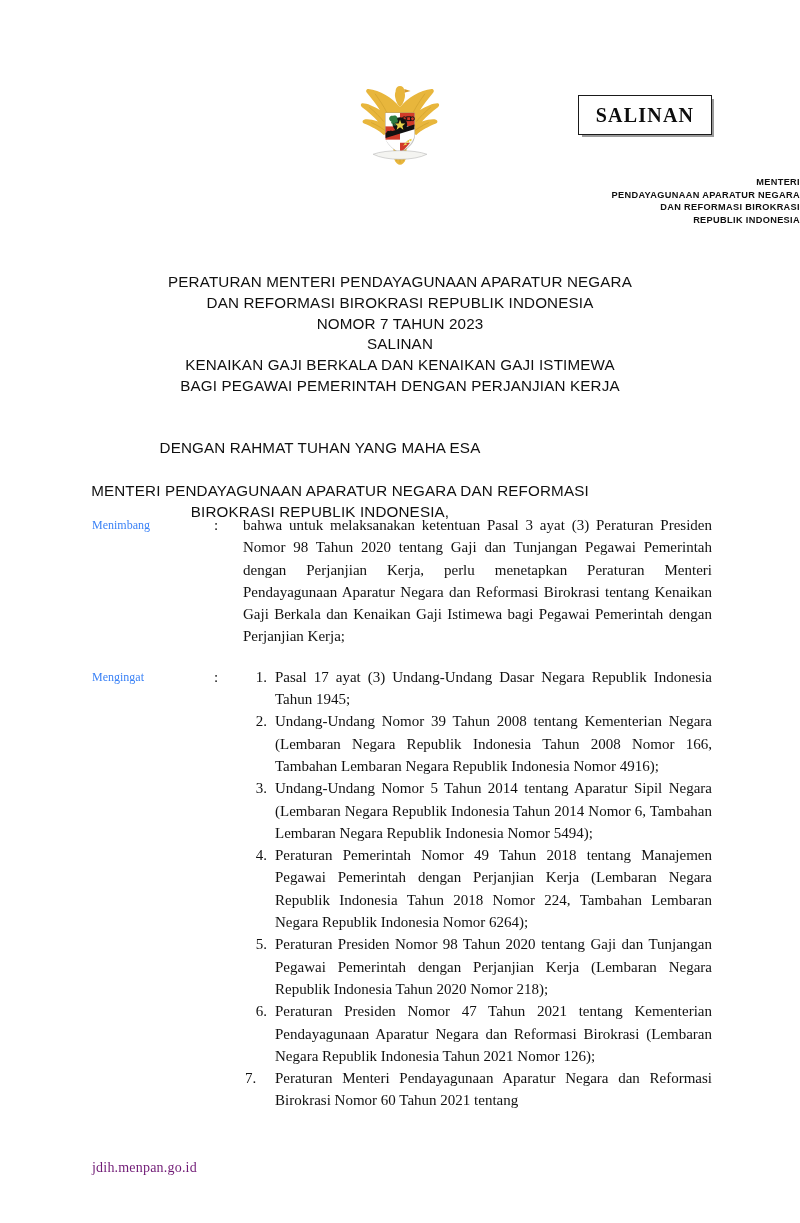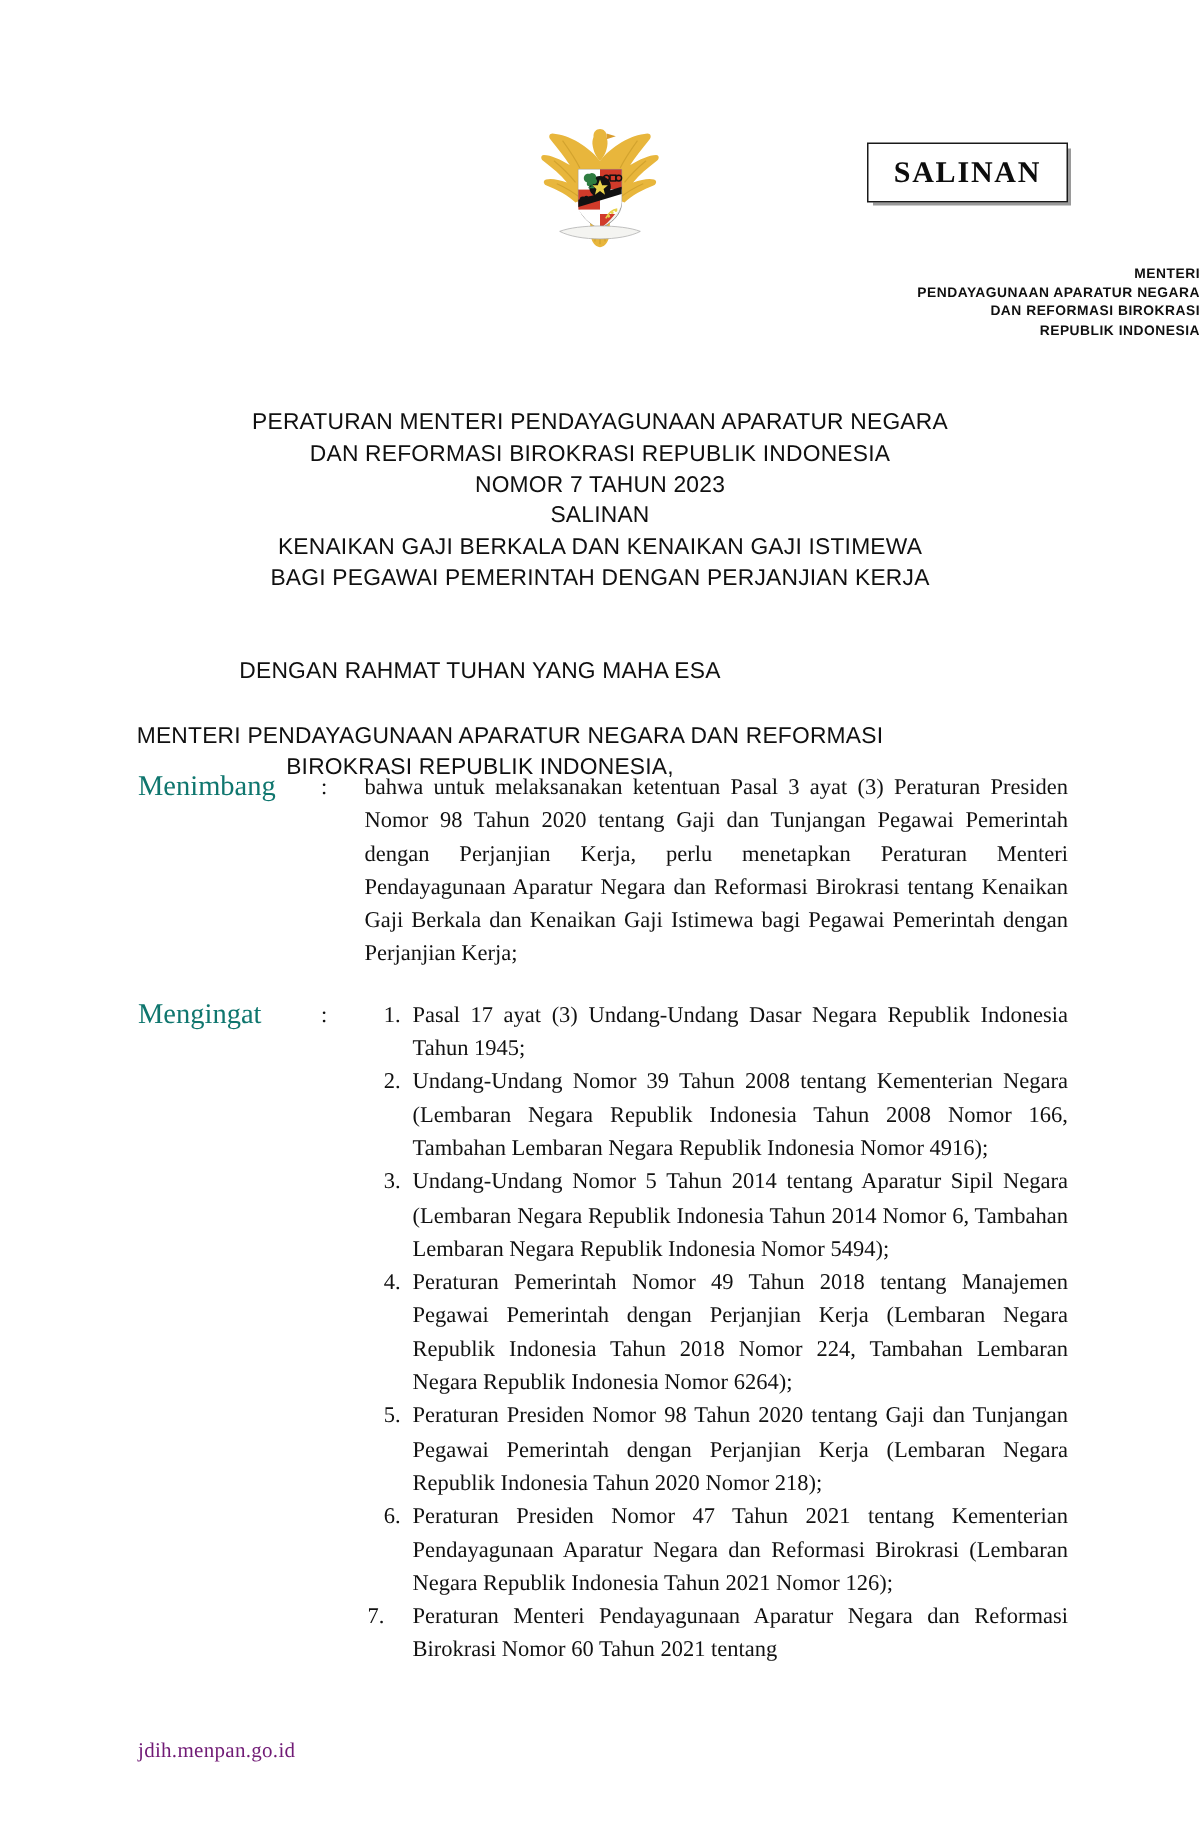--- a/index.html
+++ b/index.html
@@ -124,23 +124,23 @@
     width: 620px;
   }
   .clause-row {
     display: flex;
     align-items: flex-start;
     margin-bottom: 18px;
   }
   .clause-label {
     width: 122px;
     flex: 0 0 122px;
-    font-size: 19px;
-    line-height: 22.3px;
-    color: #0f766e;
+    font-size: 12px;
+    line-height: 22.3px;
+    color: #3b82f6;
   }
   .clause-colon {
     width: 29px;
     flex: 0 0 29px;
     font-size: 15px;
     line-height: 22.3px;
     color: #111111;
   }
   .clause-body {
     flex: 1 1 auto;

